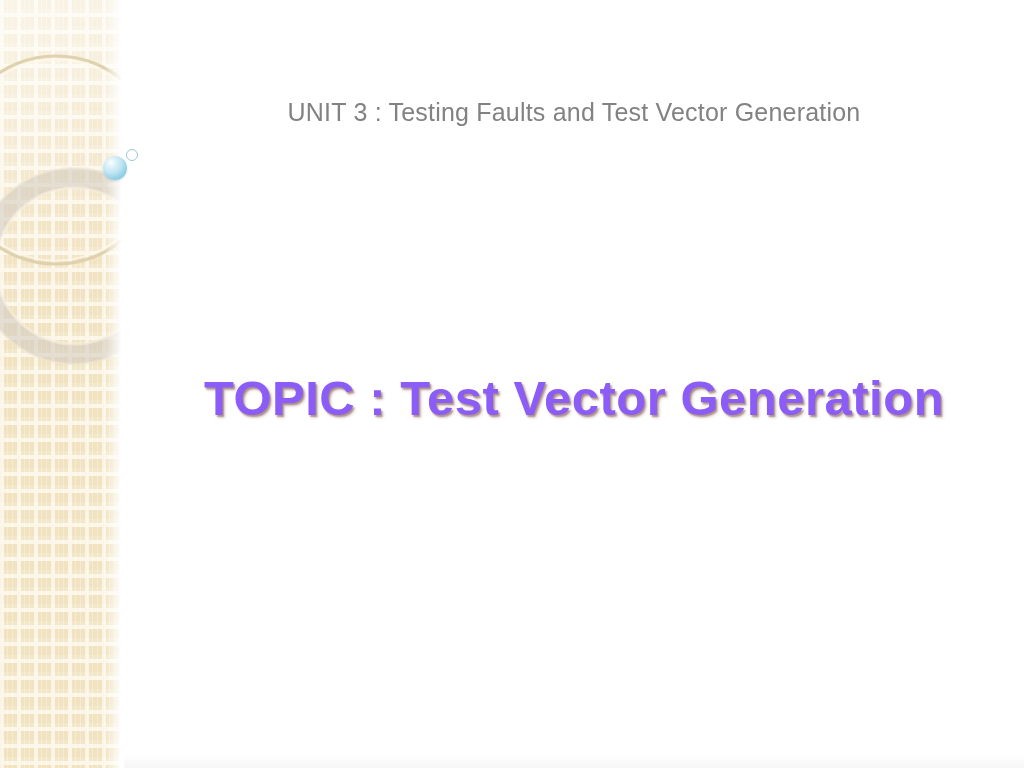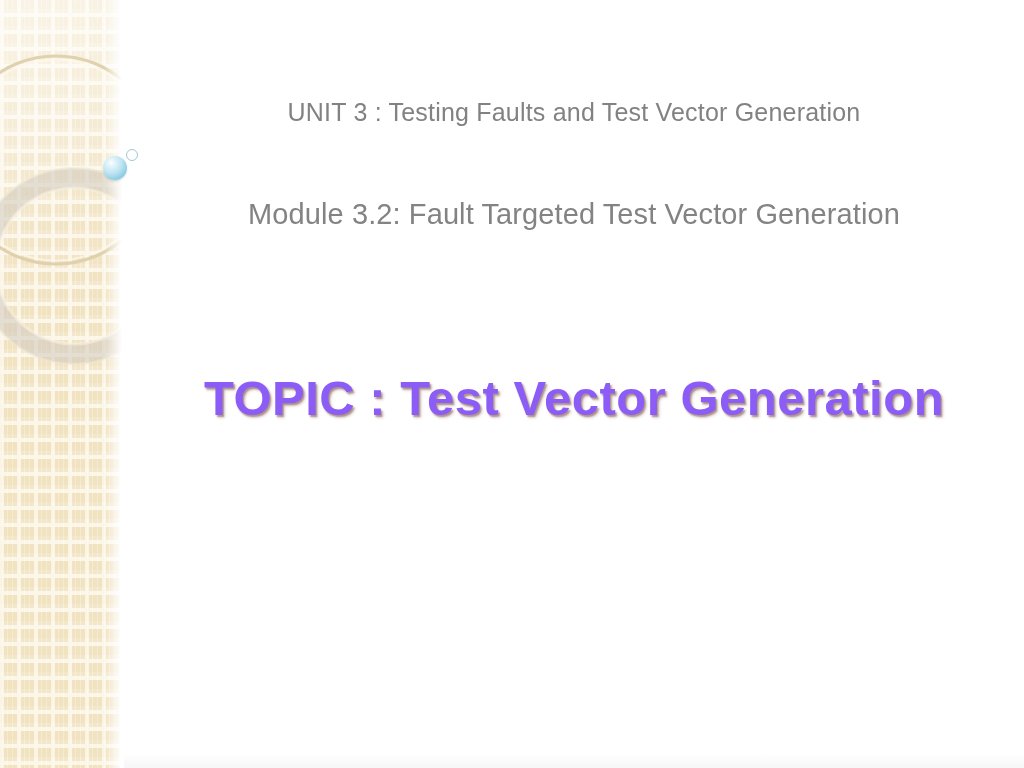--- a/index.html
+++ b/index.html
@@ -220,19 +220,18 @@
 
     <div class="band-fade"></div>
   </div>
 
   <div class="sphere"></div>
   <div class="mini-circle"></div>
 
   <div class="content">
     <div class="subtitle-line">UNIT  3  : Testing Faults and Test Vector  Generation</div>
 
-    <div class="module-heading">Module  3.2: Fault Targeted Test Vector Generation</div>
 
     <div class="topic-title">TOPIC : Test Vector  Generation</div>
   </div>
 
   <div class="bottom-edge"></div>
 </div>
 
 </body></html>

